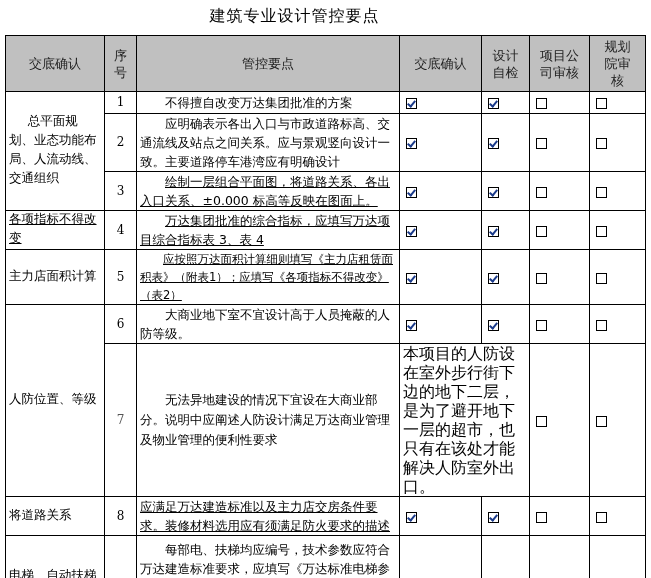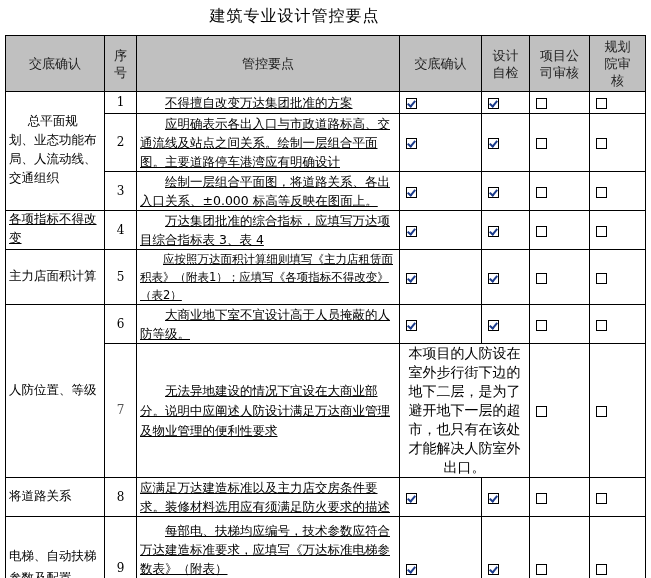--- a/index.html
+++ b/index.html
@@ -6,27 +6,27 @@
   body { width:651px; height:578px; position:relative; overflow:hidden;
          font-family:"DejaVu Sans", "Liberation Sans", sans-serif; color:#000; }
   .title { position:absolute; top:4px; left:0; width:589px; text-align:center;
            font-size:16px; font-weight:normal; letter-spacing:1px; line-height:24px; }
   table { position:absolute; top:35px; left:5px; border-collapse:collapse; table-layout:fixed; }
   td, th { border:1.5px solid #000; padding:0; font-size:12.5px; line-height:19px; vertical-align:middle; }
   th { background:#c0c0c0; font-weight:normal; text-align:center; font-size:13px; line-height:17px; color:#222; }
   .cat { text-align:left; padding:0 3px;font-family:Liberation Mono, monospace; }
   .num { text-align:center; font-family:"DejaVu Serif", "Liberation Serif", serif; font-size:12px; }
   .point { text-align:left; padding:0 3px; }
-  .point .p { text-indent:2em; margin:0;text-decoration:underline; }
+  .point .p { text-indent:2em; margin:0; }
   .point .np { text-indent:0; margin:0; }
   .chk { padding-left:6px; text-align:left; }
   .box { display:inline-block; width:9px; height:9px; border:1px solid #000; position:relative; vertical-align:middle; background:#fff; }
   .box.checked::after { content:""; position:absolute; left:2px; top:0px; width:3px; height:6px;
       border-right:2px solid #1a3a8a; border-bottom:2px solid #1a3a8a; transform:rotate(40deg); }
-  .note { font-size:14px; line-height:19px; padding:0 3px; text-align:center; }
+  .note { font-size:16px; line-height:19px; padding:0 3px; text-align:left; }
   .ul { text-decoration:underline; }
 </style>
 </head>
 <body>
 
 <div class="title">建筑专业设计管控要点</div>
 
 <table>
   <colgroup>
     <col style="width:99px">
@@ -56,21 +56,21 @@
         </td>
     <td class="chk"><span class="box checked"></span></td>
     <td class="chk"><span class="box checked"></span></td>
     <td class="chk"><span class="box"></span></td>
     <td class="chk"><span class="box"></span></td>
   </tr>
 
   <tr style="height:55px">
     <td class="num">2</td>
     <td class="point">
-          <p class="p">应明确表示各出入口与市政道路标高、交通流线及站点之间关系。绘制一层组合平面图。主要道路停车港湾应有明确设计</p>
+          <p class="p">应明确表示各出入口与市政道路标高、交通流线及站点之间关系。应与景观竖向设计一致。主要道路停车港湾应有明确设计</p>
         </td>
     <td class="chk"><span class="box checked"></span></td>
     <td class="chk"><span class="box checked"></span></td>
     <td class="chk"><span class="box"></span></td>
     <td class="chk"><span class="box"></span></td>
   </tr>
 
   <tr style="height:38px">
     <td class="num">3</td>
     <td class="point">

